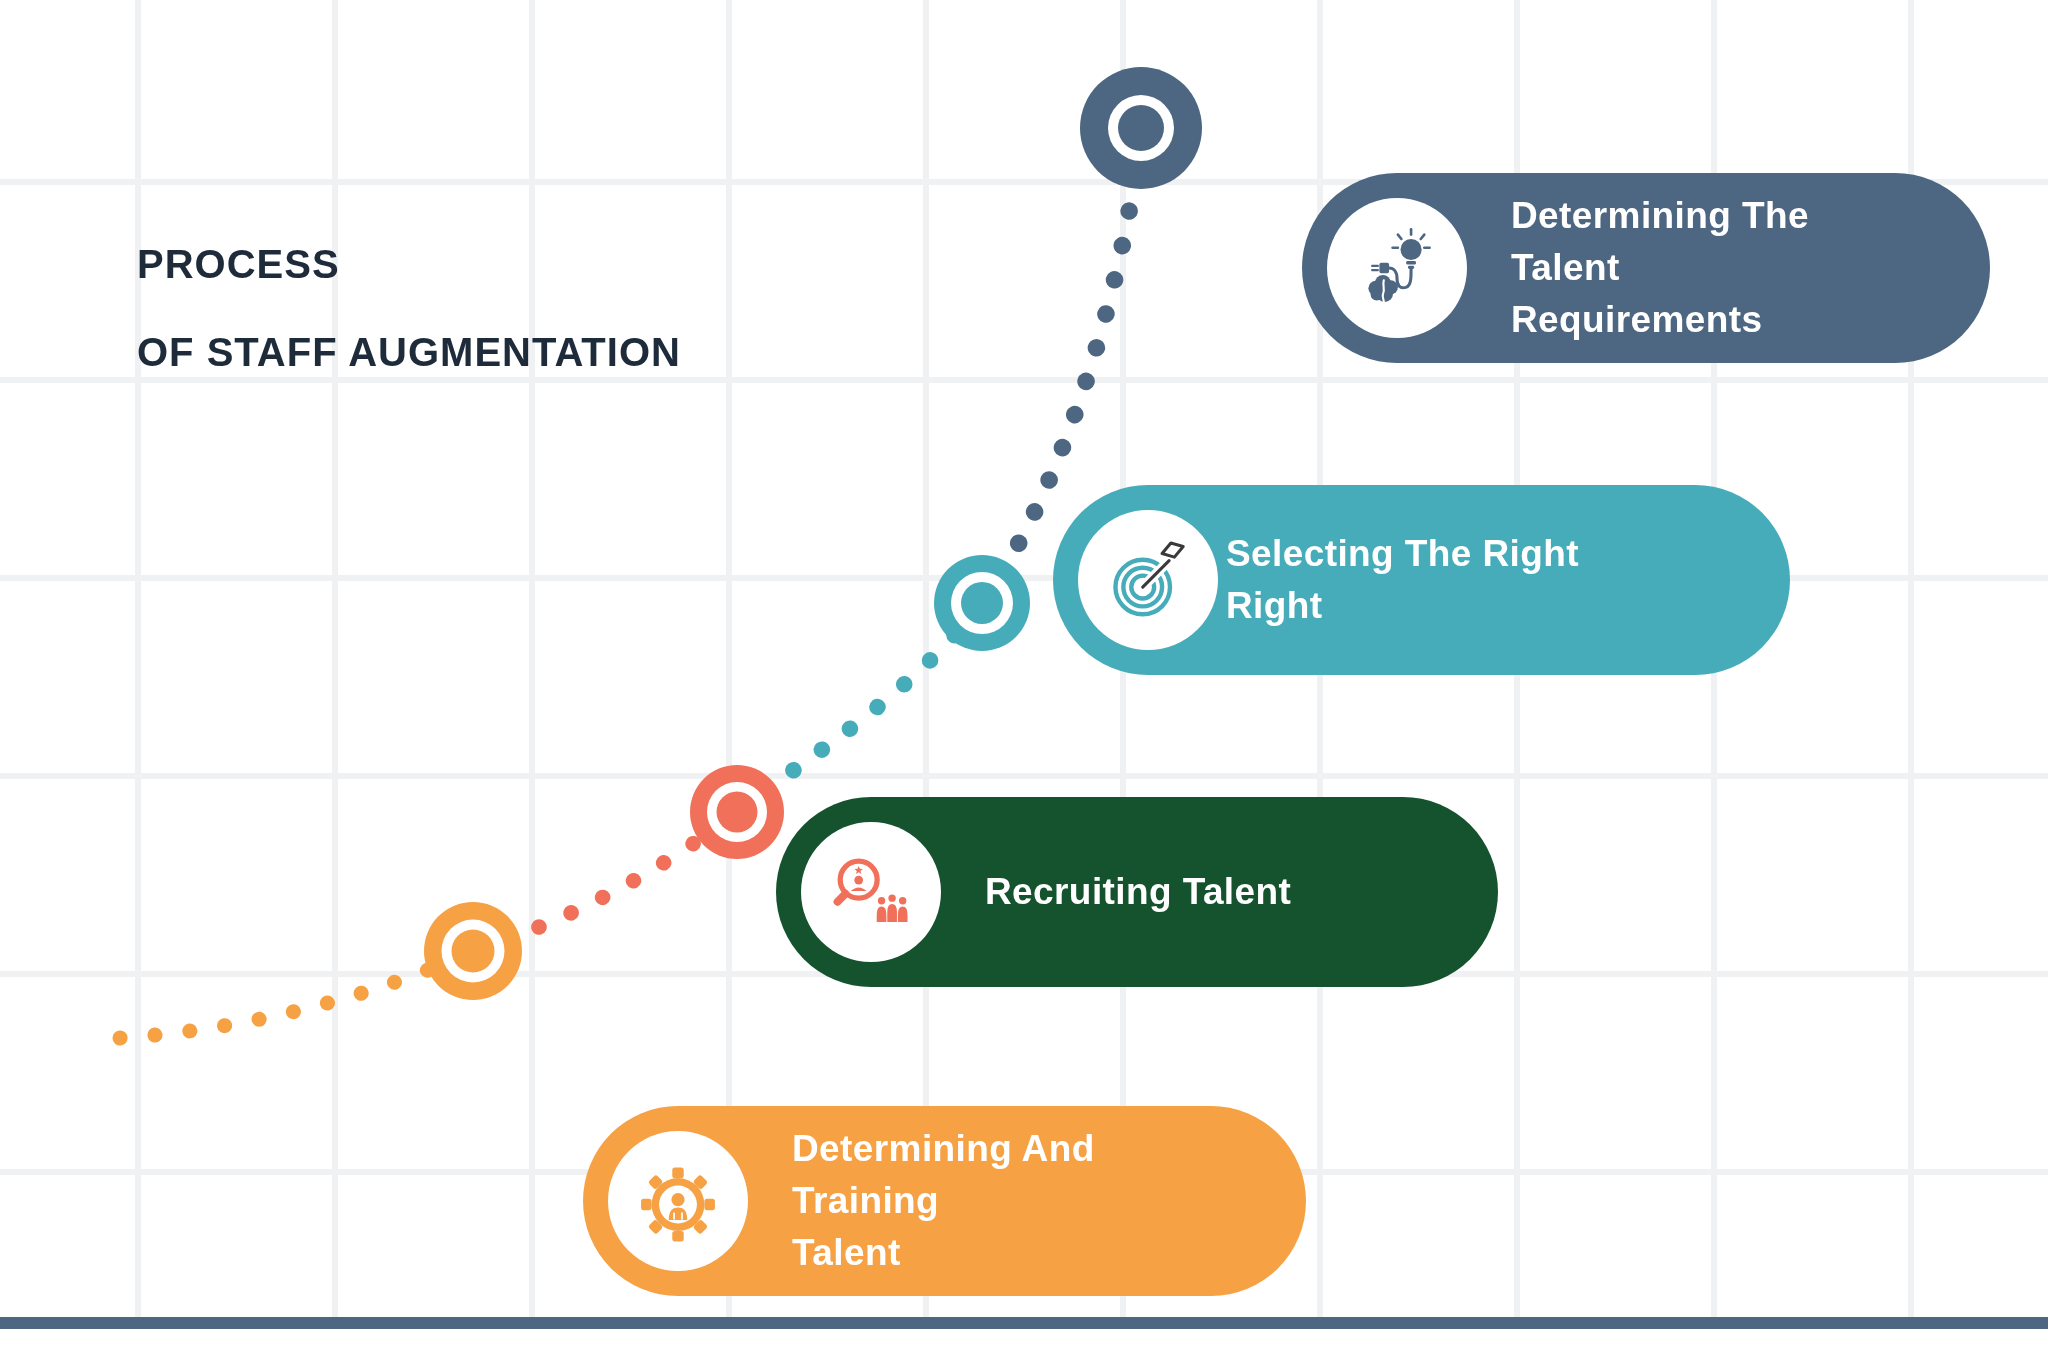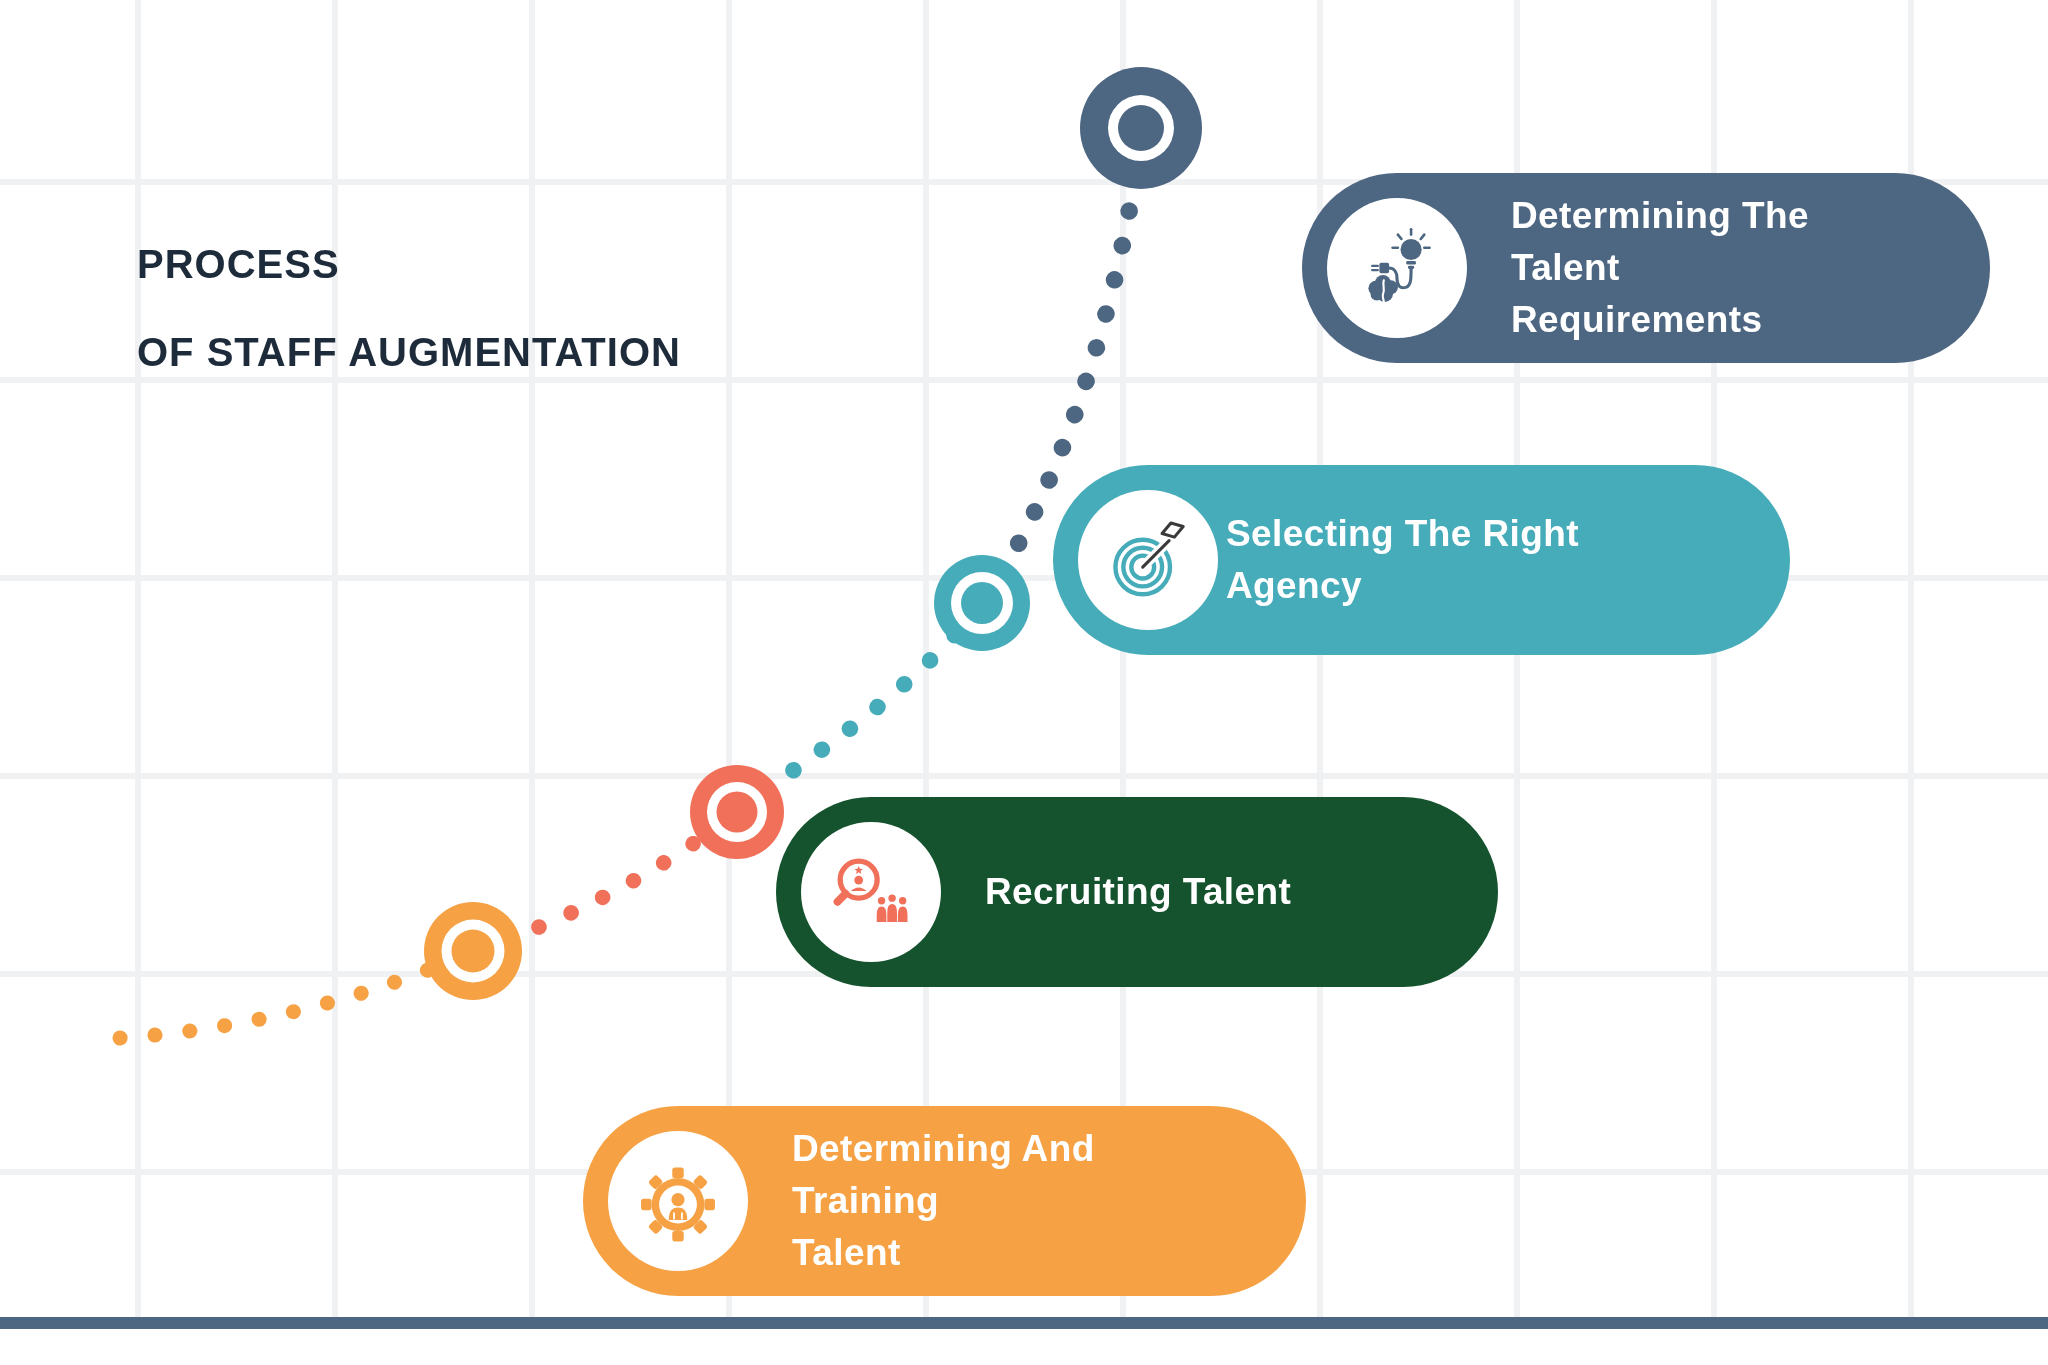--- a/index.html
+++ b/index.html
@@ -54,21 +54,21 @@
   .pill {
     position: absolute;
     height: 190px;
     border-radius: 95px;
     display: flex;
     align-items: center;
     padding-left: 25px;
     gap: 44px;
   }
   .pill-1 { left: 1302px; top: 173px;  width: 688px; background: #4d6681; }
-  .pill-2 { left: 1053px; top: 465px;  width: 737px; background: #46acba; gap: 8px; }
+  .pill-2 { left: 1053px; top: 485px;  width: 737px; background: #46acba; gap: 8px; }
   .pill-3 { left: 776px;  top: 797px;  width: 722px; background: #14532d; text-align: center; }
   .pill-4 { left: 583px;  top: 1106px; width: 723px; background: #f6a144; }
 
   .icon-circle {
     flex: 0 0 auto;
     width: 140px; height: 140px;
     border-radius: 50%;
     background: #ffffff;
     display: flex;
     align-items: center;
@@ -167,21 +167,21 @@
           <circle cx="44" cy="58" r="22"></circle>
           <circle cx="44" cy="58" r="31"></circle>
         </g>
         <line x1="48" y1="54" x2="72" y2="30" stroke="#ffffff" stroke-width="11" stroke-linecap="round"></line>
         <line x1="44" y1="58" x2="74" y2="28" stroke="#3a3a3a" stroke-width="3.5" stroke-linecap="round"></line>
         <polygon points="66,20 76,8 90,12 80,24" fill="#ffffff" stroke="#3a3a3a" stroke-width="3.5" stroke-linejoin="round"></polygon>
       </svg>
     </div>
     <div class="pill-label">
       <span>Selecting The Right</span>
-      <span>Agency</span>
+      <span>Right</span>
     </div>
   </div>
 
   <div class="pill pill-3">
     <div class="icon-circle">
       <svg width="88" height="88" viewBox="0 0 100 100" xmlns="http://www.w3.org/2000/svg">
         <circle cx="36" cy="36" r="21" fill="none" stroke="#f0705a" stroke-width="6"></circle>
         <line x1="21" y1="52" x2="12" y2="61" stroke="#f0705a" stroke-width="9" stroke-linecap="round"></line>
         <polygon fill="#f0705a" points="36,20.5 37.3,23.7 40.8,23.9 38.1,26.1 39,29.5 36,27.6 33,29.5 33.9,26.1 31.2,23.9 34.7,23.7"></polygon>
         <circle cx="36" cy="36.5" r="5" fill="#f0705a"></circle>

